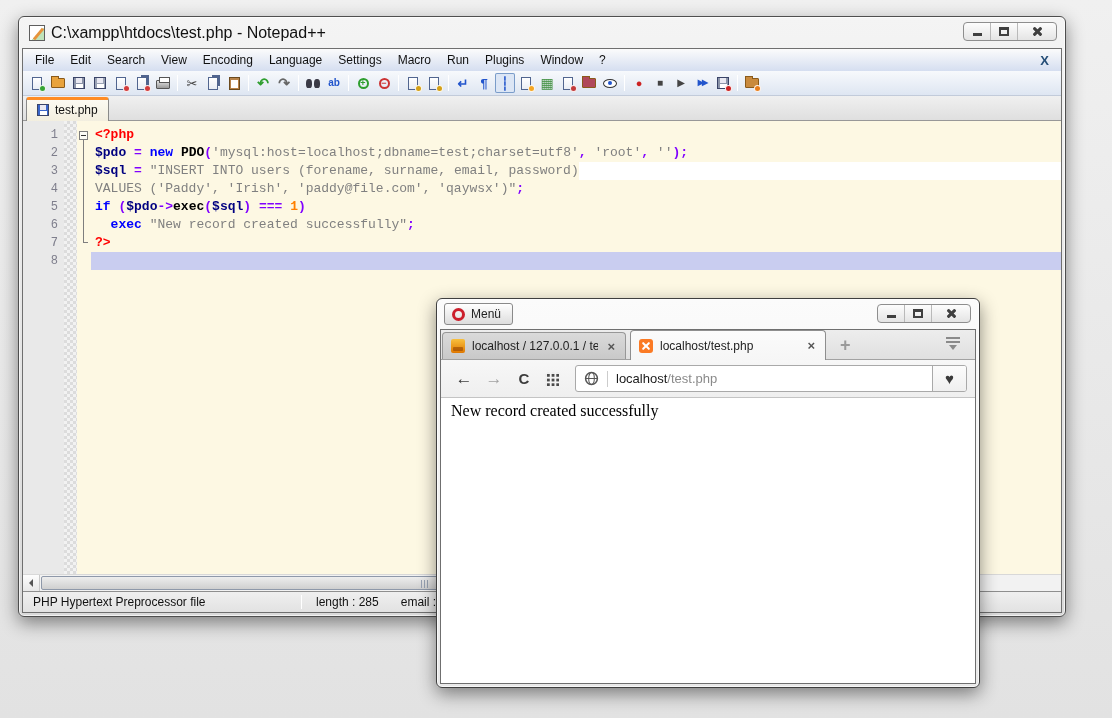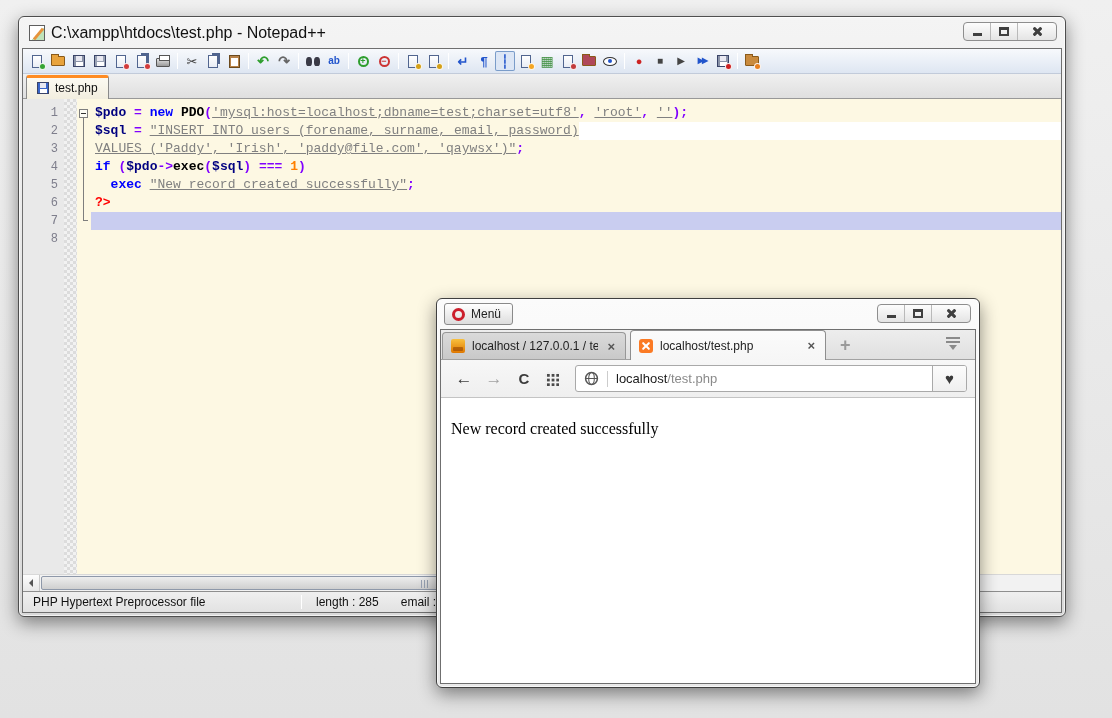--- a/index.html
+++ b/index.html
@@ -124,42 +124,58 @@
   .nav-ic { width:22px; text-align:center; font-size:17px; font-weight:bold; flex:none; margin:0 4px; line-height:1; }
   .ic-back { color:#3C3C3C; } .ic-fwd { color:#A2A2A2; }
   .ic-reload { color:#3C3C3C; font-size:15px; font-family:"Liberation Sans",sans-serif; }
   .ic-grid { width:14px; height:14px; flex:none; margin:0 8px 0 6px;
              background-image:radial-gradient(circle,#4A4A4A 1.4px,transparent 1.6px); background-size:4.7px 4.7px; background-position:1px 1px; }
   .url-box { flex:1 1 auto; height:27px; margin-left:8px; display:flex; border:1px solid #A9A9A9; border-radius:3px; background:#fff; overflow:hidden; }
   .url-field { flex:1 1 auto; display:flex; align-items:center; gap:8px; padding-left:8px; font-size:13px; }
   .url-vsep { width:1px; height:16px; background:#CCC; }
   .url-host { color:#1A1A1A; } .url-path { color:#8A8A8A; }
   .fav-btn { width:34px; flex:none; border-left:1px solid #A9A9A9; background:linear-gradient(180deg,#FCFCFC,#EFEFEF); display:flex; align-items:center; justify-content:center; color:#3A3A3A; font-size:15px; }
-  .op-content { flex:1 1 auto; background:#fff; padding:20px 10px; font:16px/22px "Liberation Serif","DejaVu Serif",serif; color:#000; }
+  .op-content { flex:1 1 auto; background:#fff; padding:2px 10px; font:16px/22px "Liberation Serif","DejaVu Serif",serif; color:#000; }
 </style>
-<style>.s-tag{color:#FF0000;}.s-kw{color:#0000FF;}.s-var{color:#000080;}.s-op{color:#8000FF;}.s-str{color:#808080;text-decoration:underline;}.s-num{color:#FF8000;}.s-fn{color:#000000;}.s-pl{color:#000000;}</style></head>
+<style>.s-tag{color:#FF0000;}.s-kw{color:#0000FF;}.s-var{color:#000080;}.s-op{color:#8000FF;}.s-str{color:#808080;}.s-num{color:#FF8000;}.s-fn{color:#000000;}.s-pl{color:#000000;}</style></head>
 <body>
 
 <div class="window" id="npp">
   <div class="titlebar">
     <span class="npp-logo"></span>
     <span class="title-text">C:\xampp\htdocs\test.php - Notepad++</span>
     <span class="win-controls">
       <span class="win-btn">
           <span class="g-min"></span>
         </span>
       <span class="win-btn">
           <span class="g-max"></span>
         </span>
       <span class="win-btn">
           <span class="g-close"></span>
         </span>
     </span>
   </div>
   <div class="npp-client">
+    <div class="npp-menubar" id="npp-menus">
+
+    <span class="menu-item">File</span>
+        <span class="menu-item">Edit</span>
+        <span class="menu-item">Search</span>
+        <span class="menu-item">View</span>
+        <span class="menu-item">Encoding</span>
+        <span class="menu-item">Language</span>
+        <span class="menu-item">Settings</span>
+        <span class="menu-item">Macro</span>
+        <span class="menu-item">Run</span>
+        <span class="menu-item">Plugins</span>
+        <span class="menu-item">Window</span>
+        <span class="menu-item">?</span>
+        <span class="mb-close">X</span>
+      </div>
     <div class="npp-toolbar" id="npp-toolbar">
         <span class="tbi">
           <i class="k-page"></i>
           <i class="bdg" style="background: rgb(53, 164, 53);"></i>
         </span>
         <span class="tbi">
           <i class="k-folder" style="--c: #E8A33D;"></i>
         </span>
         <span class="tbi">
           <i class="k-floppy" style="--c: #8A93A8;"></i>
@@ -284,20 +300,21 @@
           <div>6</div>
           <div>7</div>
           <div>8</div>
         </div>
       <div class="bmargin"></div>
       <div class="fmargin">
         <span class="fold-box"></span>
         <span class="fold-rail"></span>
       </div>
       <div class="code" id="npp-code" style="background: rgb(253, 248, 227);">
+          <div class="cl"><span class="s-tag">&lt;?php</span></div>
           <div class="cl"><span class="s-var">$pdo</span><span class="s-pl"> </span><span class="s-op">=</span><span class="s-pl"> </span><span class="s-kw">new</span><span class="s-pl"> </span><span class="s-fn">PDO</span><span class="s-op">(</span><span class="s-str">'mysql:host=localhost;dbname=test;charset=utf8'</span><span class="s-op">,</span><span class="s-pl"> </span><span class="s-str">'root'</span><span class="s-op">,</span><span class="s-pl"> </span><span class="s-str">''</span><span class="s-op">);</span></div>
           <div class="cl"><span class="s-var">$sql</span><span class="s-pl"> </span><span class="s-op">=</span><span class="s-pl"> </span><span class="s-str">"INSERT INTO users (forename, surname, email, password)</span><span class="fill" style="background: rgb(255, 255, 255);"></span></div>
           <div class="cl"><span class="s-str">VALUES ('Paddy', 'Irish', 'paddy@file.com', 'qaywsx')"</span><span class="s-op">;</span></div>
           <div class="cl"><span class="s-kw">if</span><span class="s-pl"> </span><span class="s-op">(</span><span class="s-var">$pdo</span><span class="s-op">-&gt;</span><span class="s-fn">exec</span><span class="s-op">(</span><span class="s-var">$sql</span><span class="s-op">)</span><span class="s-pl"> </span><span class="s-op">===</span><span class="s-pl"> </span><span class="s-num">1</span><span class="s-op">)</span></div>
           <div class="cl"><span class="s-pl">  </span><span class="s-kw">exec</span><span class="s-pl"> </span><span class="s-str">"New record created successfully"</span><span class="s-op">;</span></div>
           <div class="cl"><span class="s-tag">?&gt;</span></div>
           <div class="cl" style="background: rgb(201, 205, 240);"></div>
         </div>
     </div>
     <div class="npp-hscroll">

